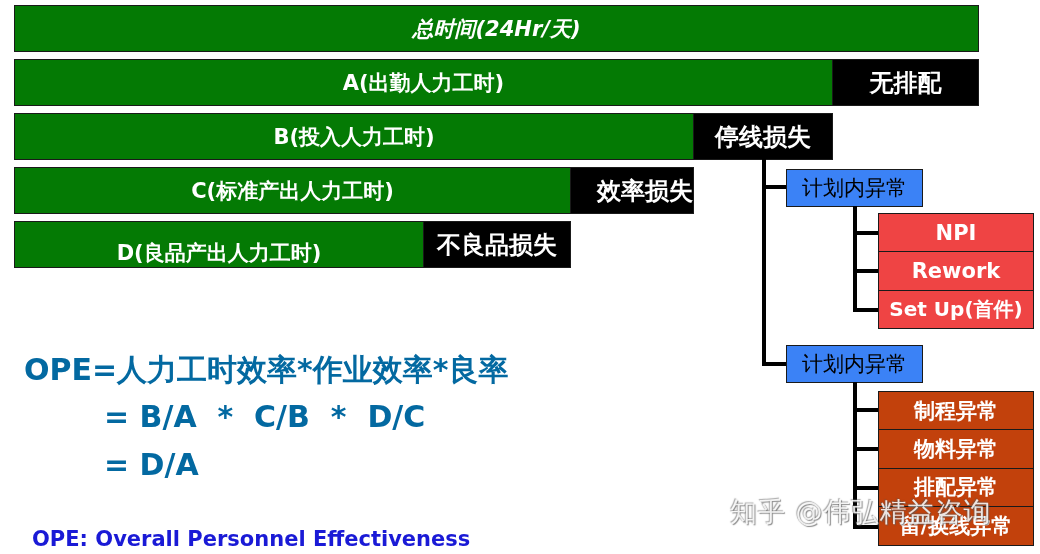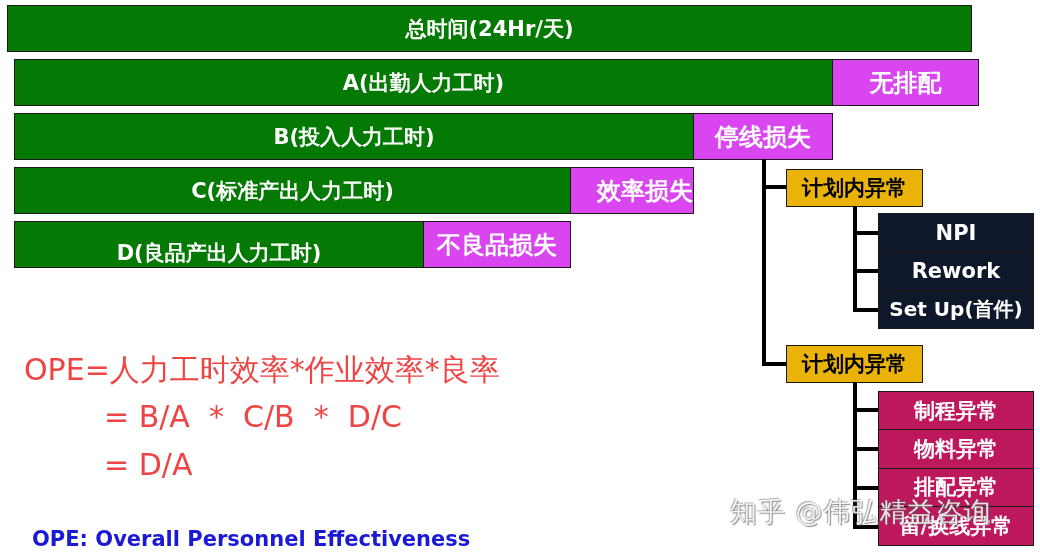--- a/index.html
+++ b/index.html
@@ -1,40 +1,40 @@
 <!DOCTYPE html>
 <html><head>
   <meta charset="utf-8">
   <style>
     html, body { margin:0; padding:0; }
     body { width:1040px; height:554px; background:#ffffff; position:relative; overflow:hidden;
            font-family:"DejaVu Sans", "Liberation Sans", sans-serif; }
     .abs { position:absolute; box-sizing:border-box; }
     .bar { background:#047a04; border:1.5px solid #1a1a1a; color:#ffffff; font-weight:bold;
            display:flex; align-items:center; justify-content:center; font-size:21px; }
-    .loss { background:#d946ef; border:1.5px solid #1a1a1a; color:#ffffff; font-weight:bold;
+    .loss { background:#000000; border:1.5px solid #1a1a1a; color:#ffffff; font-weight:bold;
             display:flex; align-items:center; justify-content:center; font-size:24px; }
-    .cat { background:#eab308; border:1.5px solid #1a1a1a; color:#000000; font-weight:bold;
+    .cat { background:#3b82f6; border:1.5px solid #1a1a1a; color:#000000; font-weight:normal;
            display:flex; align-items:center; justify-content:center; font-size:21px; }
     .stack { border:1.5px solid #1a1a1a; }
     .stack .row { height:38.4px; border-bottom:1px solid #1a1a1a; box-sizing:border-box; color:#ffffff; font-weight:bold;
                   display:flex; align-items:center; justify-content:center; font-size:21px; }
     .stack .row:last-child { border-bottom:none; }
-    .olive { background:#0f172a; }
-    .purple { background:#be185d; }
+    .olive { background:#ef4444; }
+    .purple { background:#c2410c; }
     .line { background:#000000; }
-    .formula { color:#ef4444; font-weight:normal; font-size:30px; white-space:nowrap; }
+    .formula { color:#0369a1; font-weight:bold; font-size:30px; white-space:nowrap; }
     .legend { color:#1a1ad6; font-weight:bold; font-size:21px; white-space:nowrap; }
     .watermark { color:rgba(255,255,255,0.85); font-size:27px; white-space:nowrap;
                  text-shadow: 1px 1px 1px rgba(90,90,90,0.7), -1px -1px 1px rgba(90,90,90,0.5); letter-spacing:1px; }
   </style>
 </head>
 <body>
 
-<div class="abs bar" style="left:7px; top:5px; width:965px; height:47px;">
+<div class="abs bar" style="left:14px; top:5px; width:965px; height:47px;font-style:italic;">
   <span>总时间(24Hr/天)</span>
 </div>
 
 <div class="abs bar" style="left:14px; top:59px; width:819px; height:47px;">
   <span>A(出勤人力工时)</span>
 </div>
 <div class="abs loss" style="left:832px; top:59px; width:147px; height:47px;">
   <span>无排配</span>
 </div>
 

